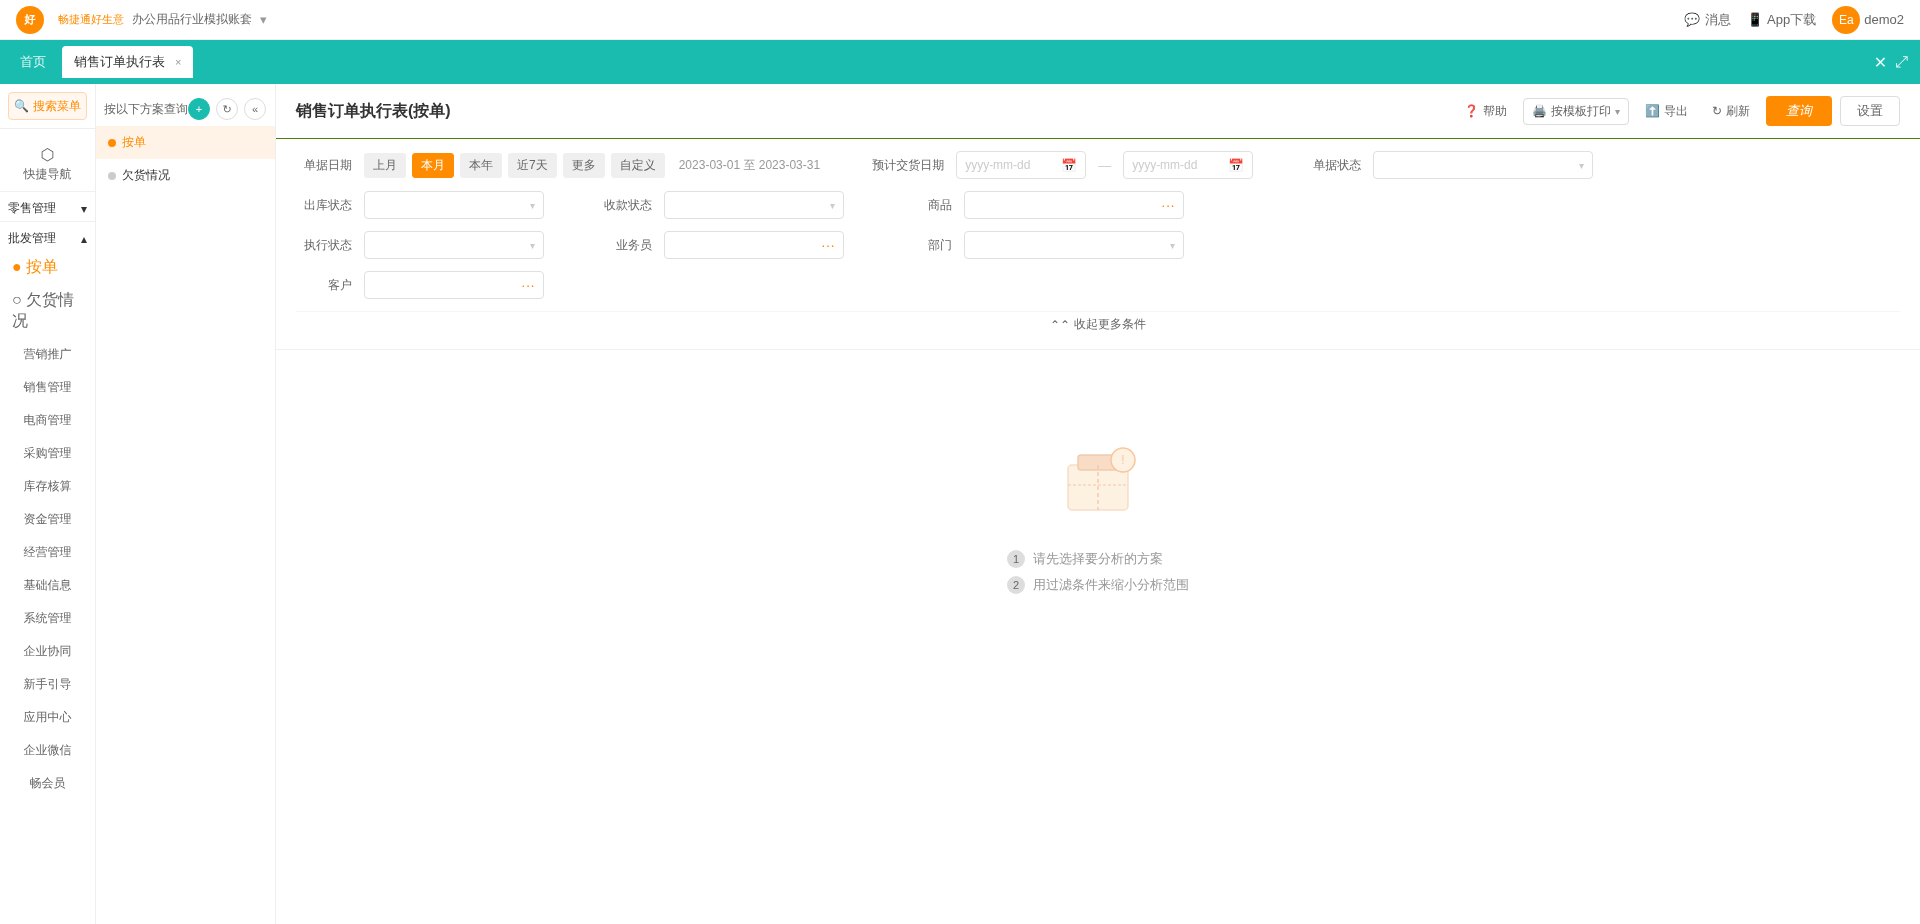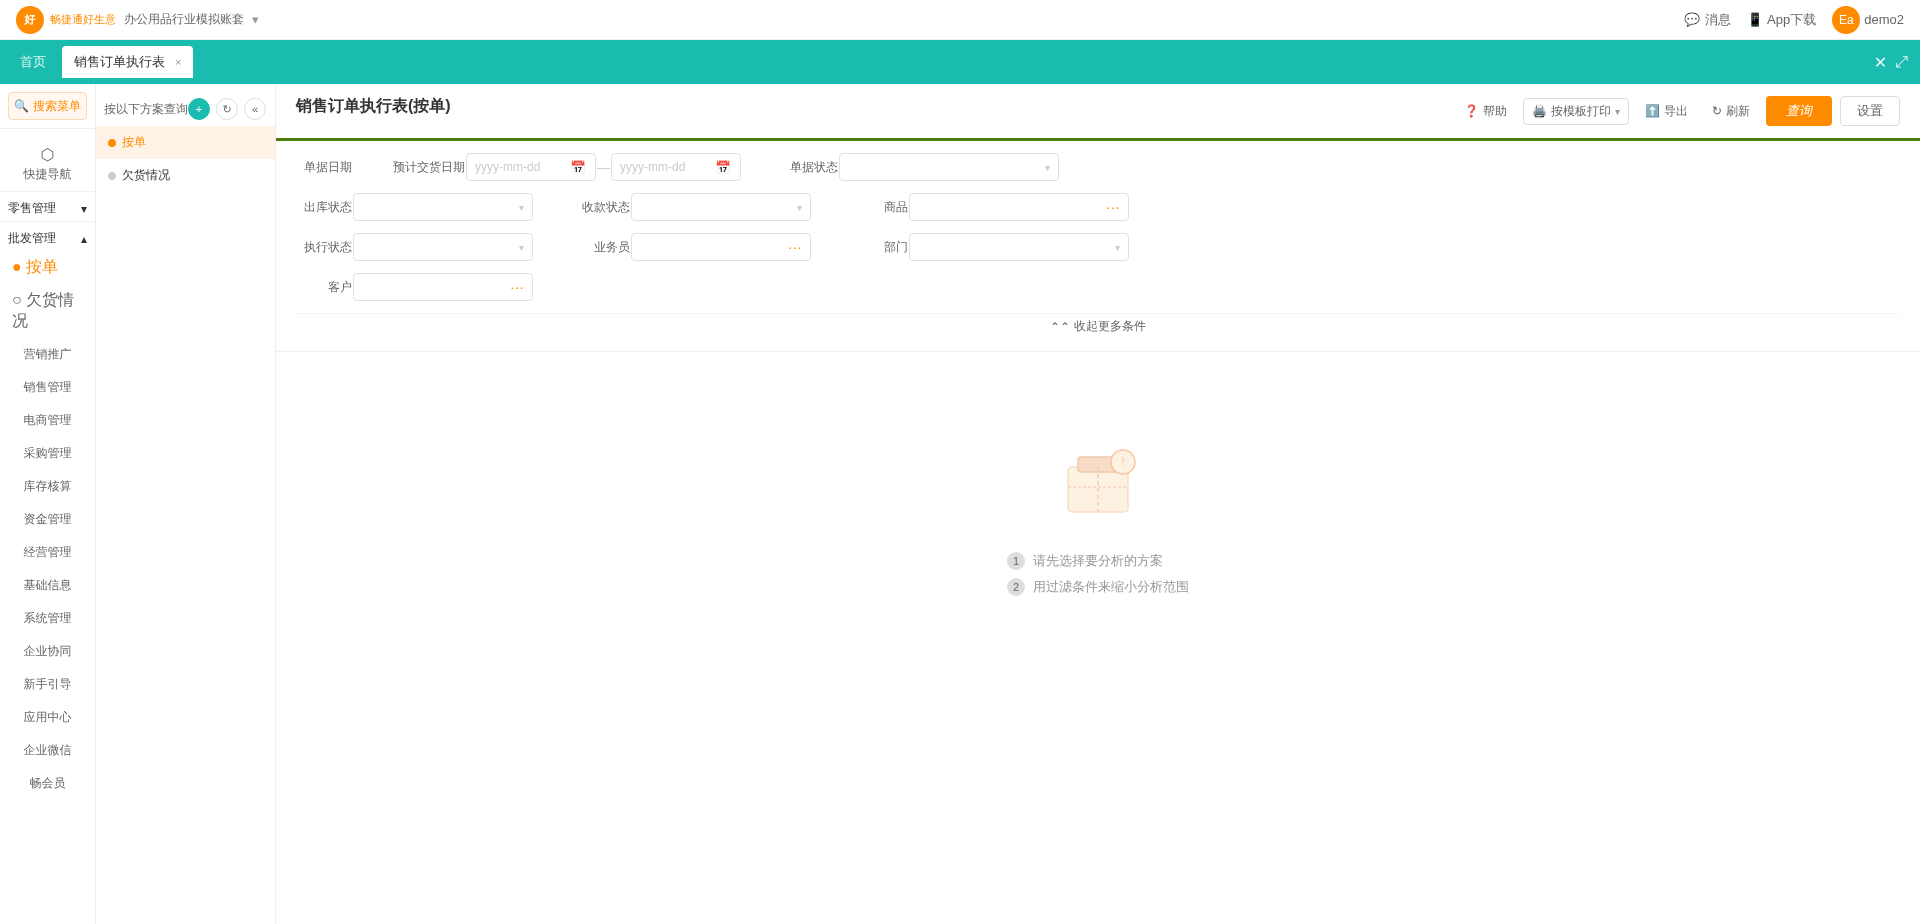--- a/index.html
+++ b/index.html
@@ -12,21 +12,21 @@
       display: flex;
       align-items: center;
       justify-content: space-between;
       padding: 0 16px;
       border-bottom: 1px solid #eee;
       z-index: 100;
     }
     .top-header-left { display: flex; align-items: center; gap: 8px; }
     .logo-area { display: flex; align-items: center; gap: 6px; }
     .logo-icon { width: 28px; height: 28px; background: #ff8c00; border-radius: 50%; display: flex; align-items: center; justify-content: center; color: white; font-size: 11px; font-weight: bold; }
-    .logo-text { font-size: 11px; color: #ff8c00; line-height: 1.2; }
+    .logo-text { font-size: 11px; color: #ff8c00; line-height: 1.2; margin-left: 8px; }
     .nav-title { color: #666; font-size: 12px; }
     .top-header-right { display: flex; align-items: center; gap: 16px; color: #666; font-size: 13px; }
     .header-action { display: flex; align-items: center; gap: 4px; cursor: pointer; }
     .user-avatar { width: 28px; height: 28px; background: #ff8c00; border-radius: 50%; display: flex; align-items: center; justify-content: center; color: white; font-size: 12px; }
 
     
     .tab-bar {
       background: #1abcb0;
       height: 44px;
       display: flex;
@@ -147,23 +147,23 @@
 
     
     .main-content {
       flex: 1;
       overflow-y: auto;
       background: #fff;
     }
     .page-header {
       padding: 12px 20px;
       display: flex;
-      align-items: flex-start;
+      align-items: center;
       justify-content: space-between;
-      border-bottom: 3px solid #4d7c0f;
+      border-bottom: 1px solid #4d7c0f;
       background: #fff;
     }
     .page-title { font-size: 16px; font-weight: bold; color: #333; }
     .page-actions { display: flex; gap: 8px; align-items: center; }
     .page-action-btn {
       display: flex;
       align-items: center;
       gap: 4px;
       font-size: 12px;
       color: #666;
@@ -194,21 +194,21 @@
     }
 
     
     .filter-area {
       padding: 12px 20px;
       background: #fff;
     }
     .filter-row {
       display: flex;
       align-items: center;
-      gap: 1px;
+      gap: 12px;
       margin-bottom: 12px;
     }
     .filter-label { font-size: 12px; color: #666; min-width: 56px; text-align: right; white-space: nowrap; }
     .filter-date-group { display: flex; align-items: center; gap: 6px; }
     .date-btn {
       padding: 3px 8px;
       border-radius: 3px;
       font-size: 12px;
       cursor: pointer;
       border: 1px solid transparent;
@@ -472,20 +472,29 @@
             </div>
             <button class="btn-primary">查询</button>
             <button class="btn-secondary">设置</button>
           </div>
         </div>
 
         <div class="filter-area">
 
           <div class="filter-row">
             <span class="filter-label">单据日期</span>
+            <div class="filter-date-group">
+              <button class="date-btn">上月</button>
+              <button class="date-btn active">本月</button>
+              <button class="date-btn">本年</button>
+              <button class="date-btn">近7天</button>
+              <button class="date-btn">更多</button>
+              <button class="date-btn">自定义</button>
+              <span class="date-range">2023-03-01 至 2023-03-31</span>
+            </div>
 
             <span class="filter-label" style="margin-left:40px;">预计交货日期</span>
             <div class="filter-input-date">
               <span>yyyy-mm-dd</span>
               <span class="cal-icon">📅</span>
             </div>
             <span class="date-separator">—</span>
             <div class="filter-input-date">
               <span>yyyy-mm-dd</span>
               <span class="cal-icon">📅</span>

